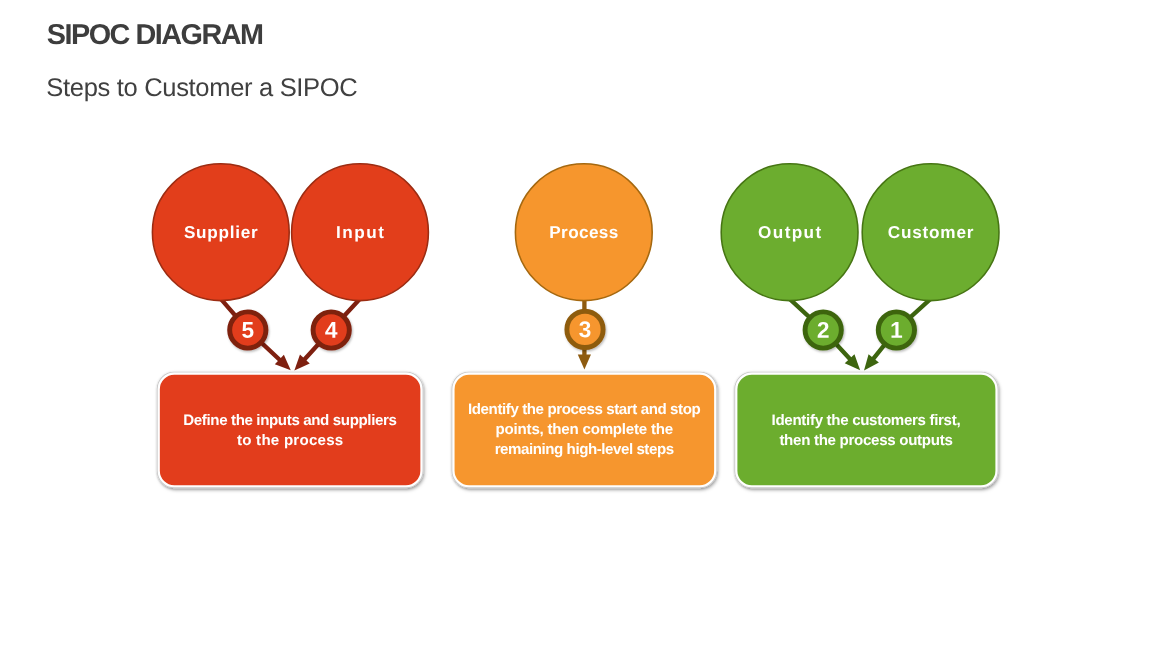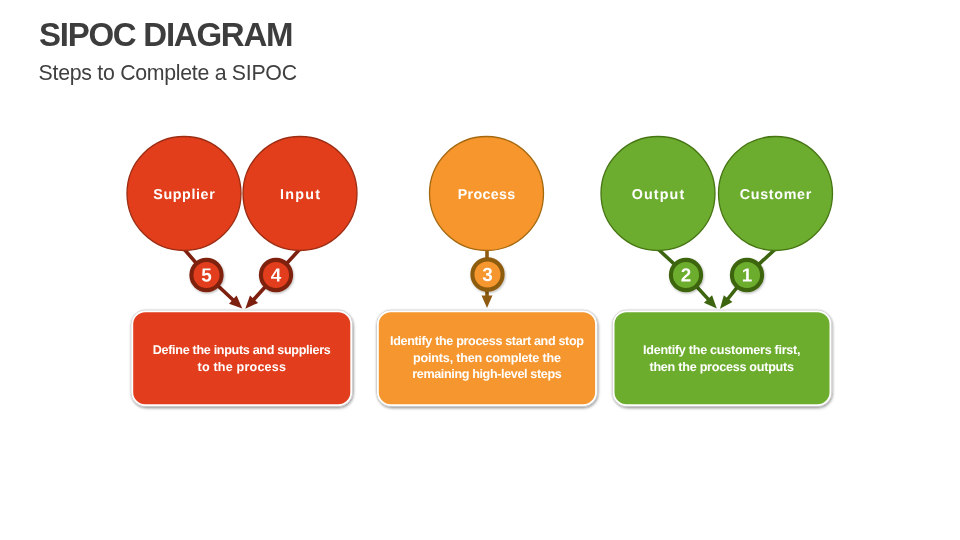--- a/index.html
+++ b/index.html
@@ -1,26 +1,26 @@
 <!DOCTYPE html>
 <html><head>
 <meta charset="utf-8">
 <style>
   html,body{margin:0;padding:0;}
   body{width:960px;height:540px;background:#ffffff;overflow:hidden;
        font-family:"Liberation Sans", sans-serif;position:relative;}
-  .title{position:absolute;left:39px;top:16px;font-size:33px;font-weight:bold;color:#3d3d3d;letter-spacing:-1.25px;text-align:center;}
+  .title{position:absolute;left:39px;top:16px;font-size:24px;font-weight:bold;color:#3d3d3d;letter-spacing:-1.25px;text-align:center;}
   .subtitle{position:absolute;left:38.6px;top:61.3px;font-size:21.3px;color:#404040;letter-spacing:-0.28px;}
   svg{position:absolute;left:0;top:0;}
   text{font-family:"Liberation Sans", sans-serif;text-rendering:geometricPrecision;}
 </style>
 </head>
 <body>
 <div class="title">SIPOC DIAGRAM</div>
-<div class="subtitle">Steps to Complete a SIPOC</div>
+<div class="subtitle">Steps to Customer a SIPOC</div>
 <svg width="960" height="540" viewBox="0 0 960 540">
   <defs>
     <filter id="boxshadow" x="-20%" y="-20%" width="140%" height="140%">
       <feDropShadow dx="0" dy="0.4" stdDeviation="1.1" flood-color="#000000" flood-opacity="0.22"></feDropShadow>
       <feDropShadow dx="1.1" dy="1.7" stdDeviation="1.2" flood-color="#000000" flood-opacity="0.28"></feDropShadow>
     </filter>
     <filter id="badgeshadow" x="-40%" y="-40%" width="180%" height="180%">
       <feDropShadow dx="0.8" dy="1.2" stdDeviation="0.9" flood-color="#000000" flood-opacity="0.28"></feDropShadow>
     </filter>
   </defs>

